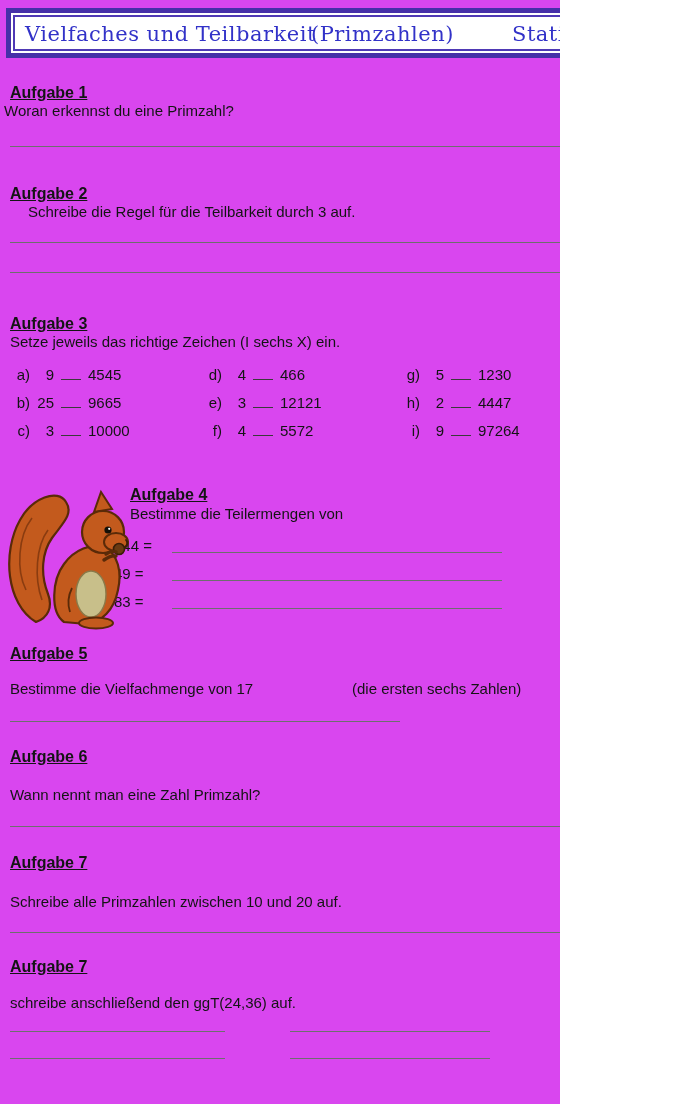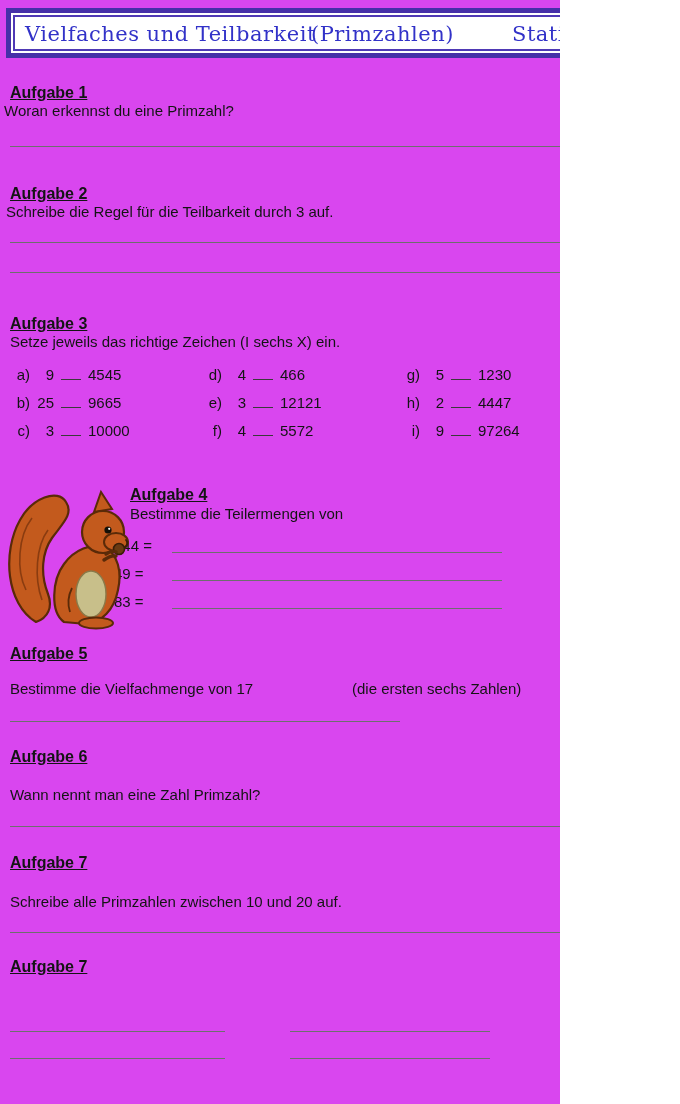--- a/index.html
+++ b/index.html
@@ -55,21 +55,21 @@
       <span class="hdr-text" style="left:296px">(Primzahlen)</span>
       <span class="hdr-text" style="left:497px">Station 7</span>
     </div>
   </div>
 
   <div class="task-heading" style="left:10px; top:84px">Aufgabe 1</div>
   <div class="task-text" style="left:4px; top:102px">Woran erkennst du eine Primzahl?</div>
   <div class="wline" style="left:10px; top:146px; width:603px"></div>
 
   <div class="task-heading" style="left:10px; top:185px">Aufgabe 2</div>
-  <div class="task-text" style="left:6px; top:203px">Schreibe die Regel für die Teilbarkeit durch 3 auf.</div>
+  <div class="task-text" style="left:28px; top:203px">Schreibe die Regel für die Teilbarkeit durch 3 auf.</div>
   <div class="wline" style="left:10px; top:242px; width:576px"></div>
   <div class="wline" style="left:10px; top:272px; width:576px"></div>
 
   <div class="task-heading" style="left:10px; top:315px">Aufgabe 3</div>
   <div class="task-text" style="left:10px; top:333px">Setze jeweils das richtige Zeichen (I sechs X) ein.</div>
 
   <div class="t3col" style="left:10px; top:366px">
     <div class="t3row">
       <span class="t3label">a)</span>
       <span class="t3divisor">9</span>
@@ -190,20 +190,21 @@
 
   <div class="task-heading" style="left:10px; top:748px">Aufgabe 6</div>
   <div class="task-text" style="left:10px; top:786px">Wann nennt man eine Zahl Primzahl?</div>
   <div class="wline" style="left:10px; top:826px; width:600px"></div>
 
   <div class="task-heading" style="left:10px; top:854px">Aufgabe 7</div>
   <div class="task-text" style="left:10px; top:893px">Schreibe alle Primzahlen zwischen 10 und 20 auf.</div>
   <div class="wline" style="left:10px; top:932px; width:600px"></div>
 
   <div class="task-heading" style="left:10px; top:958px">Aufgabe 7</div>
+  <div class="task-text" style="left:10px; top:994px">schreibe anschließend den ggT(24,36) auf.</div>
   <div class="wline" style="left:10px;  top:1031px; width:215px"></div>
   <div class="wline" style="left:290px; top:1031px; width:200px"></div>
   <div class="wline" style="left:10px;  top:1058px; width:215px"></div>
   <div class="wline" style="left:290px; top:1058px; width:200px"></div>
 
   <svg style="left:594px; top:942px" width="86" height="160" viewBox="0 0 86 160">
     <rect x="41" y="52" width="7" height="106" fill="#b08828" stroke="#6a4a10" stroke-width="1.2"></rect>
     <rect x="3" y="59" width="80" height="7" fill="#b08828" stroke="#6a4a10" stroke-width="1.2"></rect>
     <path d="M4,60 L1,55 M4,62 L0,63 M82,60 L85,55 M82,62 L86,63" stroke="#c8a030" stroke-width="2" fill="none"></path>
     <path d="M30,26 Q26,36 28,42 M60,26 Q64,36 62,42" stroke="#d8b838" stroke-width="3" fill="none"></path>

